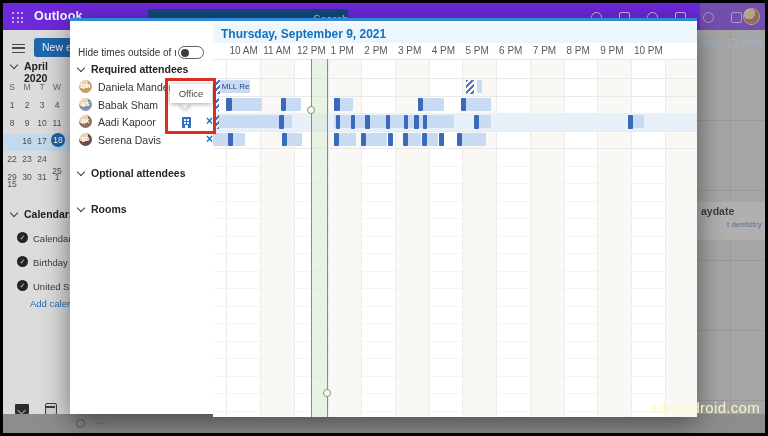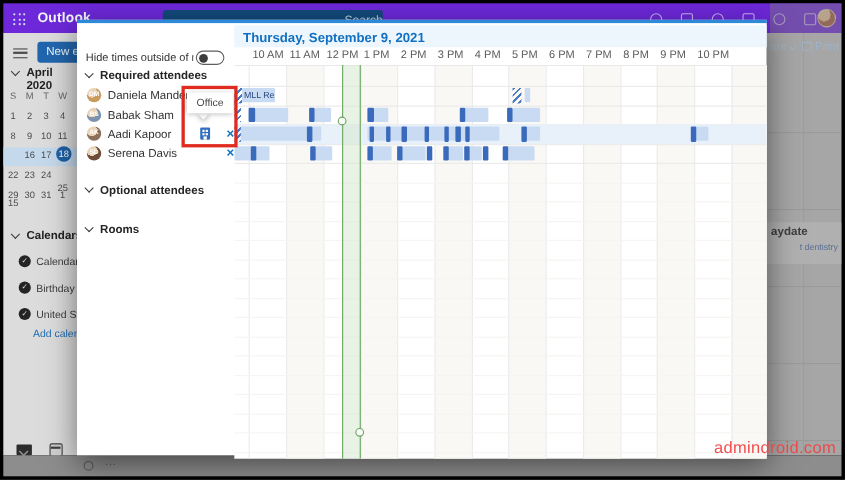--- a/index.html
+++ b/index.html
@@ -86,21 +86,21 @@
   .seg-light{position:absolute;height:13px;background:#c9dbf2;border-radius:1px;}
   .seg-dark{position:absolute;height:13.5px;background:#3a6abc;border-radius:1px;z-index:2;}
   .seg-hatch{position:absolute;height:13.5px;background:repeating-linear-gradient(135deg,#4a79c4 0 1.8px,rgba(255,255,255,0) 1.8px 4.2px);}
   .seg-lbl{position:absolute;font-size:8px;font-weight:normal;color:#29477e;white-space:nowrap;z-index:3;}
   .sel-handle{position:absolute;width:8px;height:8px;border-radius:50%;background:#fbfdfa;border:1.6px solid #69a35e;z-index:5;}
 
   
   #red-box{left:165px;top:78px;width:51px;height:56px;border:3px solid #e02b20;z-index:30;background:transparent;}
   #office-tip{left:170px;top:84px;width:42px;height:19px;background:#fff;box-shadow:0 1px 5px rgba(0,0,0,.35);z-index:31;font-size:9.5px;color:#4a4a4a;text-align:center;line-height:19px;}
   #office-arrow{left:181px;top:99px;width:8px;height:8px;background:#fff;transform:rotate(45deg);box-shadow:2px 2px 4px rgba(0,0,0,.2);z-index:31;}
-  #watermark{left:595px;top:399px;width:165px;text-align:right;font-size:15px;color:#ef4444;z-index:40;letter-spacing:.3px;opacity:.95;}
+  #watermark{left:595px;top:399px;width:165px;text-align:right;font-size:15px;color:#fef9c3;z-index:40;letter-spacing:.3px;opacity:.95;}
 </style>
 </head>
 <body>
 
 <div id="stage">
 
   <div id="topbar" class="abs">
     <div id="waffle" class="abs">
         <i></i>
         <i></i>

